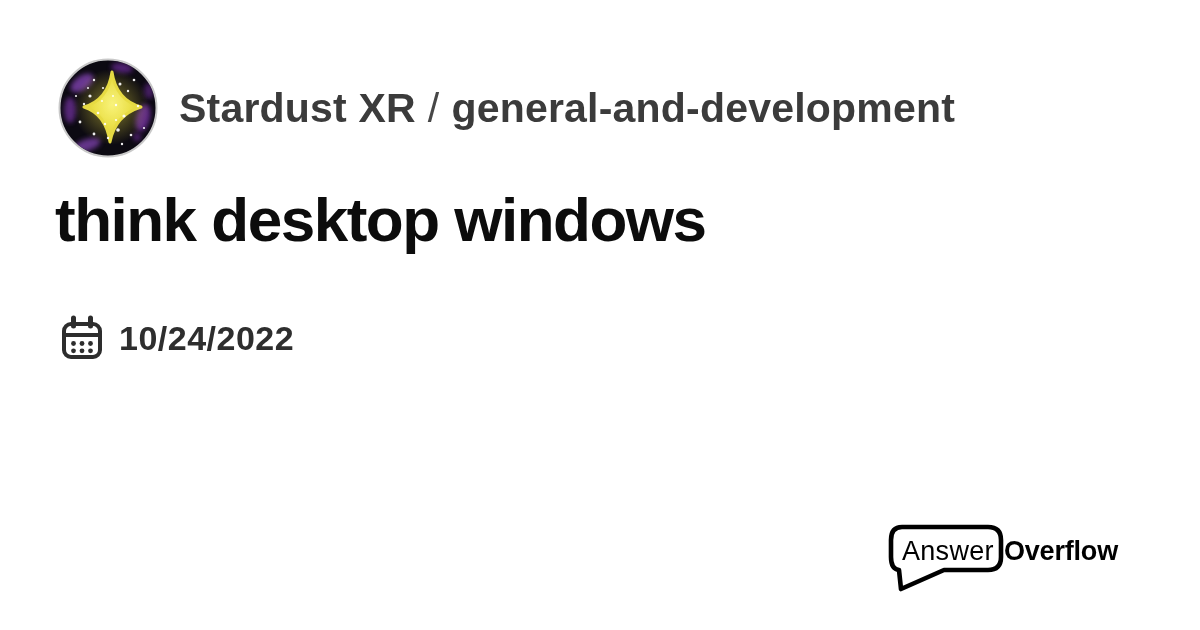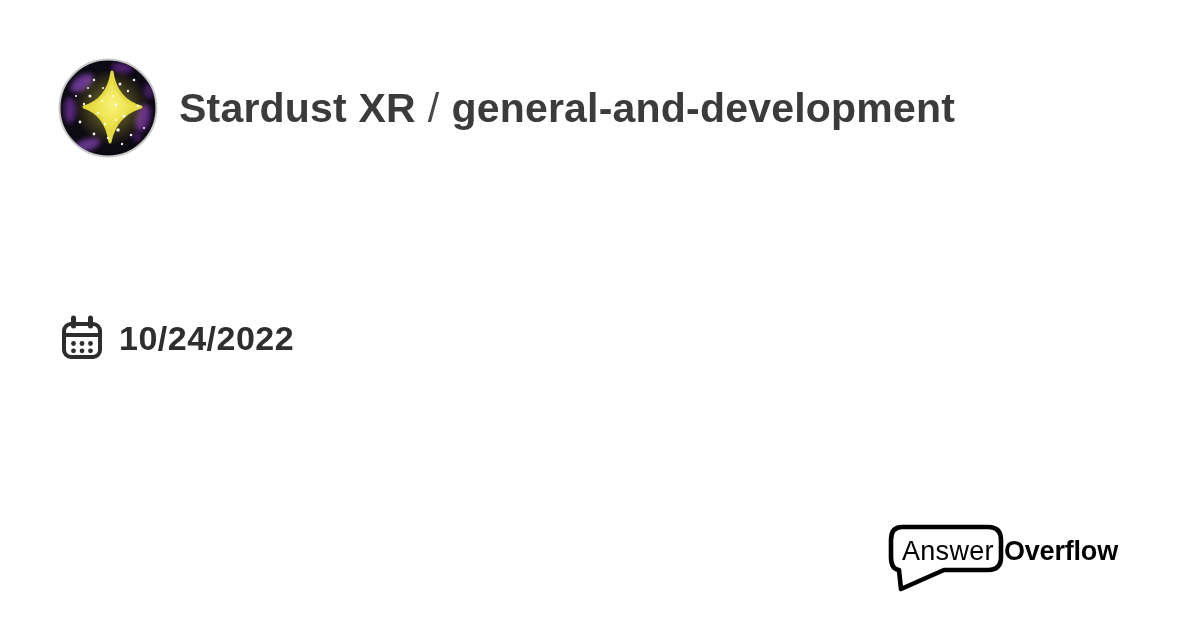--- a/index.html
+++ b/index.html
@@ -143,20 +143,21 @@
           <circle cx="44" cy="43" r="1.0"></circle>
           <circle cx="58" cy="62" r="1.1"></circle>
       </g>
     </svg>
 
     <div class="header-text">
       <span>Stardust XR</span><span class="header-sep">/</span><span>general-and-development</span>
     </div>
   </div>
 
+  <div class="post-title">think desktop windows</div>
 
   <div class="meta-row">
     <svg class="calendar-icon-box" viewBox="0 0 44 48" aria-hidden="true">
       <rect x="4" y="10" width="36" height="33" rx="7" fill="none" stroke="#2d2d2d" stroke-width="4"></rect>
       <line x1="4" y1="21" x2="40" y2="21" stroke="#2d2d2d" stroke-width="4"></line>
       <line x1="13.5" y1="4" x2="13.5" y2="12" stroke="#2d2d2d" stroke-width="5" stroke-linecap="round"></line>
       <line x1="30.5" y1="4" x2="30.5" y2="12" stroke="#2d2d2d" stroke-width="5" stroke-linecap="round"></line>
       <g fill="#2d2d2d">
         <circle cx="13.5" cy="29.5" r="2.4"></circle>
           <circle cx="22" cy="29.5" r="2.4"></circle>

